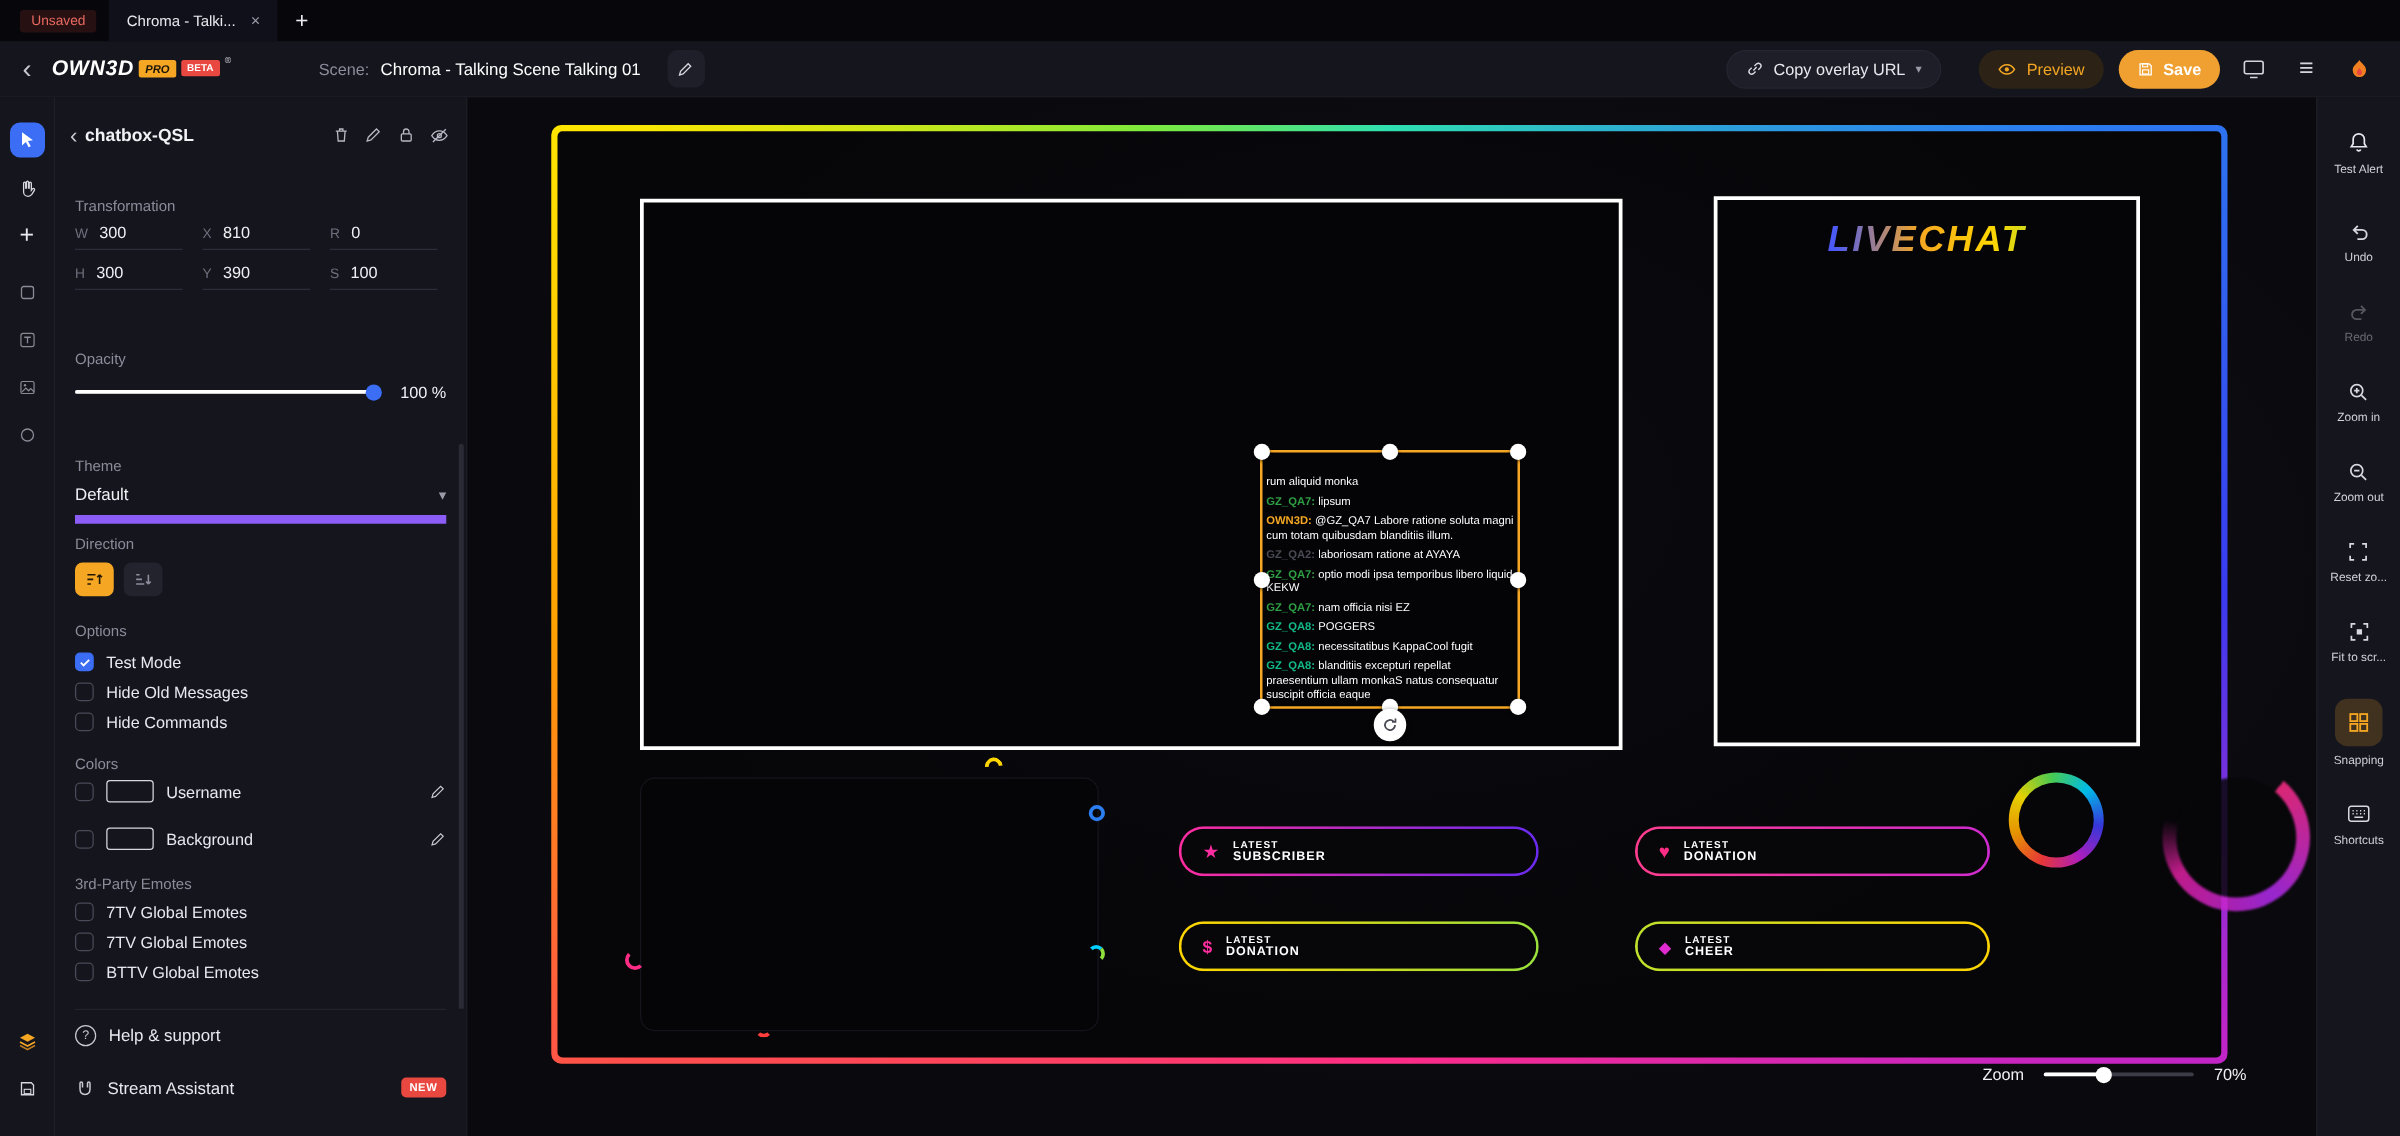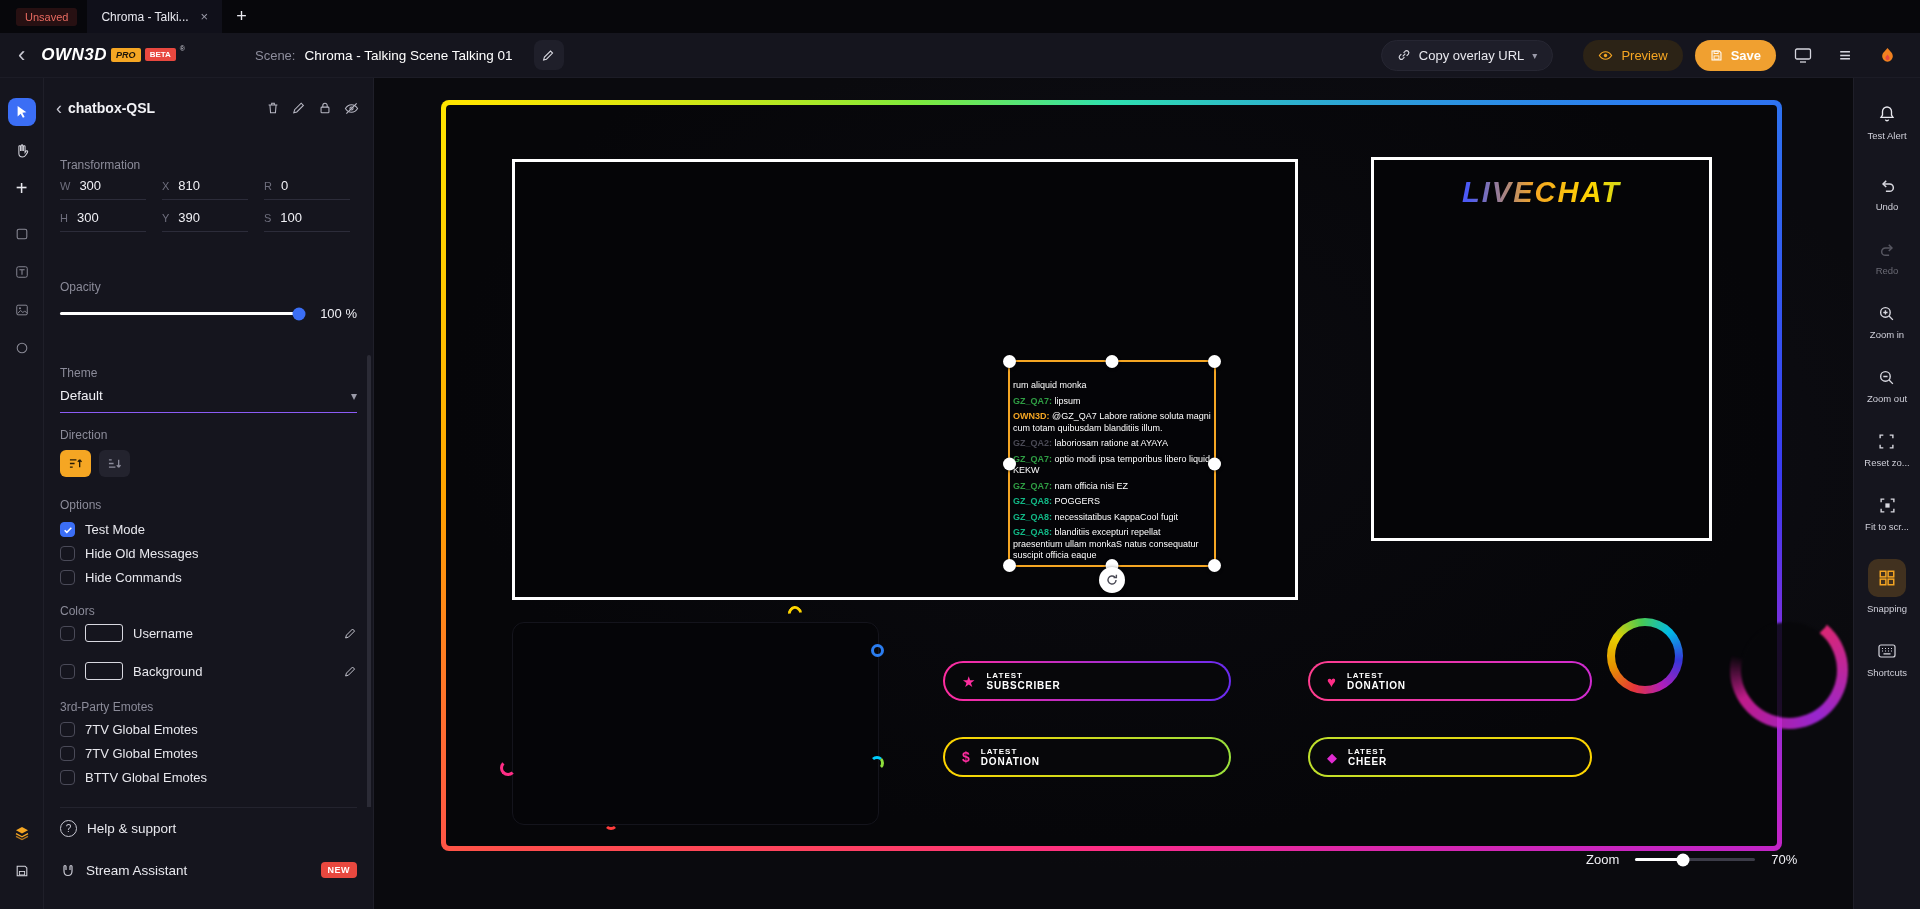--- a/index.html
+++ b/index.html
@@ -51,21 +51,21 @@
   .sect-label { position:absolute; left:16px; font-size:12px; color:#8b8b99; }
   .tf-grid { position:absolute; left:16px; top:100px; width:290px; display:grid; grid-template-columns:86px 86px 86px; column-gap:16px; row-gap:10px; }
   .tf-cell { display:flex; align-items:baseline; gap:9px; border-bottom:1px solid #2c2c3a; padding-bottom:6px; }
   .tf-label { font-size:11px; color:#6f6f7e; }
   .tf-value { font-size:13px; color:#f0f0f5; }
   .op-row { position:absolute; left:16px; right:16px; top:228px; display:flex; align-items:center; gap:14px; }
   .slider { position:relative; flex:1; height:3px; background:#3a3a46; border-radius:2px; }
   .slider .fill { position:absolute; left:0; top:0; bottom:0; width:calc(var(--p)*1%); background:#fff; border-radius:2px; }
   .slider .knob { position:absolute; top:50%; left:calc(var(--p)*1%); transform:translate(-50%,-50%); width:13px; height:13px; border-radius:50%; background:#3b6ef5; cursor:pointer; }
   .op-value { font-size:13px; color:#f0f0f5; width:44px; text-align:right; }
-  .select-row { position:absolute; left:16px; right:16px; top:310px; display:flex; align-items:center; border-bottom:1px solid #8b5cf6; padding-bottom:9px; cursor:pointer; }
+  .select-row { position:absolute; left:16px; right:16px; top:310px; display:flex; align-items:center; border-bottom:7px solid #8b5cf6; padding-bottom:9px; cursor:pointer; }
   .select-value { font-size:13.5px; color:#f0f0f5; }
   .select-chev { margin-left:auto; color:#9a9aa8; font-size:12px; }
   .dir-row { position:absolute; left:16px; top:372px; display:flex; gap:8px; }
   .dir-btn { width:31px; height:27px; border-radius:6px; display:flex; align-items:center; justify-content:center; cursor:pointer; background:#23232e; }
   .dir-btn.active { background:#f5a623; }
   .chk-row { position:absolute; left:16px; right:16px; display:flex; align-items:center; gap:10px; cursor:pointer; }
   .chk { width:15px; height:15px; border-radius:4px; border:1.5px solid #4a4a58; flex:0 0 auto; display:flex; align-items:center; justify-content:center; }
   .chk.on { background:#3b6ef5; border-color:#3b6ef5; }
   .chk-label { font-size:13px; color:#e8e8ee; }
   .swatch { width:38px; height:18px; border:1px solid #d8d8e0; border-radius:3px; background:transparent; cursor:pointer; }
@@ -76,21 +76,21 @@
   .foot-row.first { border-top:1px solid #23232e; }
   .new-badge { background:#e8483f; color:#fff; font-size:9px; font-weight:700; padding:3px 7px; border-radius:4px; letter-spacing:.5px; }
   .help-q { width:17px; height:17px; border:1.4px solid #c8c8d2; border-radius:50%; display:flex; align-items:center; justify-content:center; font-size:10px; color:#c8c8d2; }
 
   
   .canvas { position:absolute; top:78px; left:374px; width:1479px; height:831px; background:radial-gradient(ellipse at 55% 45%, #10101a 0%, #0a0a0e 65%); overflow:hidden; }
   .ov-frame { position:absolute; left:67px; top:22px; width:1341px; height:751px; border-radius:8px; padding:5px; z-index:1;
     background:conic-gradient(from 0deg, #2fe0b0 0deg, #2b7df0 55deg, #3a3af0 90deg, #c024c8 118deg, #ff2d86 180deg, #ff4d4d 238deg, #ffa200 268deg, #ffe600 300deg, #7ee93c 332deg, #2fe0b0 360deg); }
   .ov-inner { width:100%; height:100%; background:radial-gradient(ellipse at 50% 40%, #0b0b10 0%, #060609 70%); border-radius:4px; }
   .cam-frame { position:absolute; left:138px; top:81px; width:786px; height:441px; border:3px solid #fff; z-index:2; background:#050507; }
-  .chat-frame { position:absolute; left:997px; top:79px; width:341px; height:384px; border:3px solid #fff; z-index:2; background:#050507; }
+  .chat-frame { position:absolute; left:997px; top:79px; width:341px; height:440px; border:3px solid #fff; z-index:2; background:#050507; }
   .livechat { margin-top:16px; text-align:center; font-size:29px; font-weight:800; font-style:italic; letter-spacing:2px;
     background:linear-gradient(90deg,#b02bf0 0%,#4a5af5 28%,#f5a623 48%,#ffd500 65%,#9ae03c 85%,#ffd500 100%);
     -webkit-background-clip:text; background-clip:text; color:transparent; }
   .cam2 { position:absolute; left:138px; top:544px; width:367px; height:203px; background:#050508; border:1px solid #14141c; border-radius:12px; z-index:2; }
   .spark { position:absolute; border-radius:50%; z-index:3; }
 
   
   .widget { position:absolute; height:40px; border-radius:20px; border:2px solid transparent; z-index:3;
     background:linear-gradient(#07070a,#07070a) padding-box, linear-gradient(90deg,var(--c1),var(--c2)) border-box;
     display:flex; align-items:center; padding-left:17px; gap:11px; cursor:pointer; }

